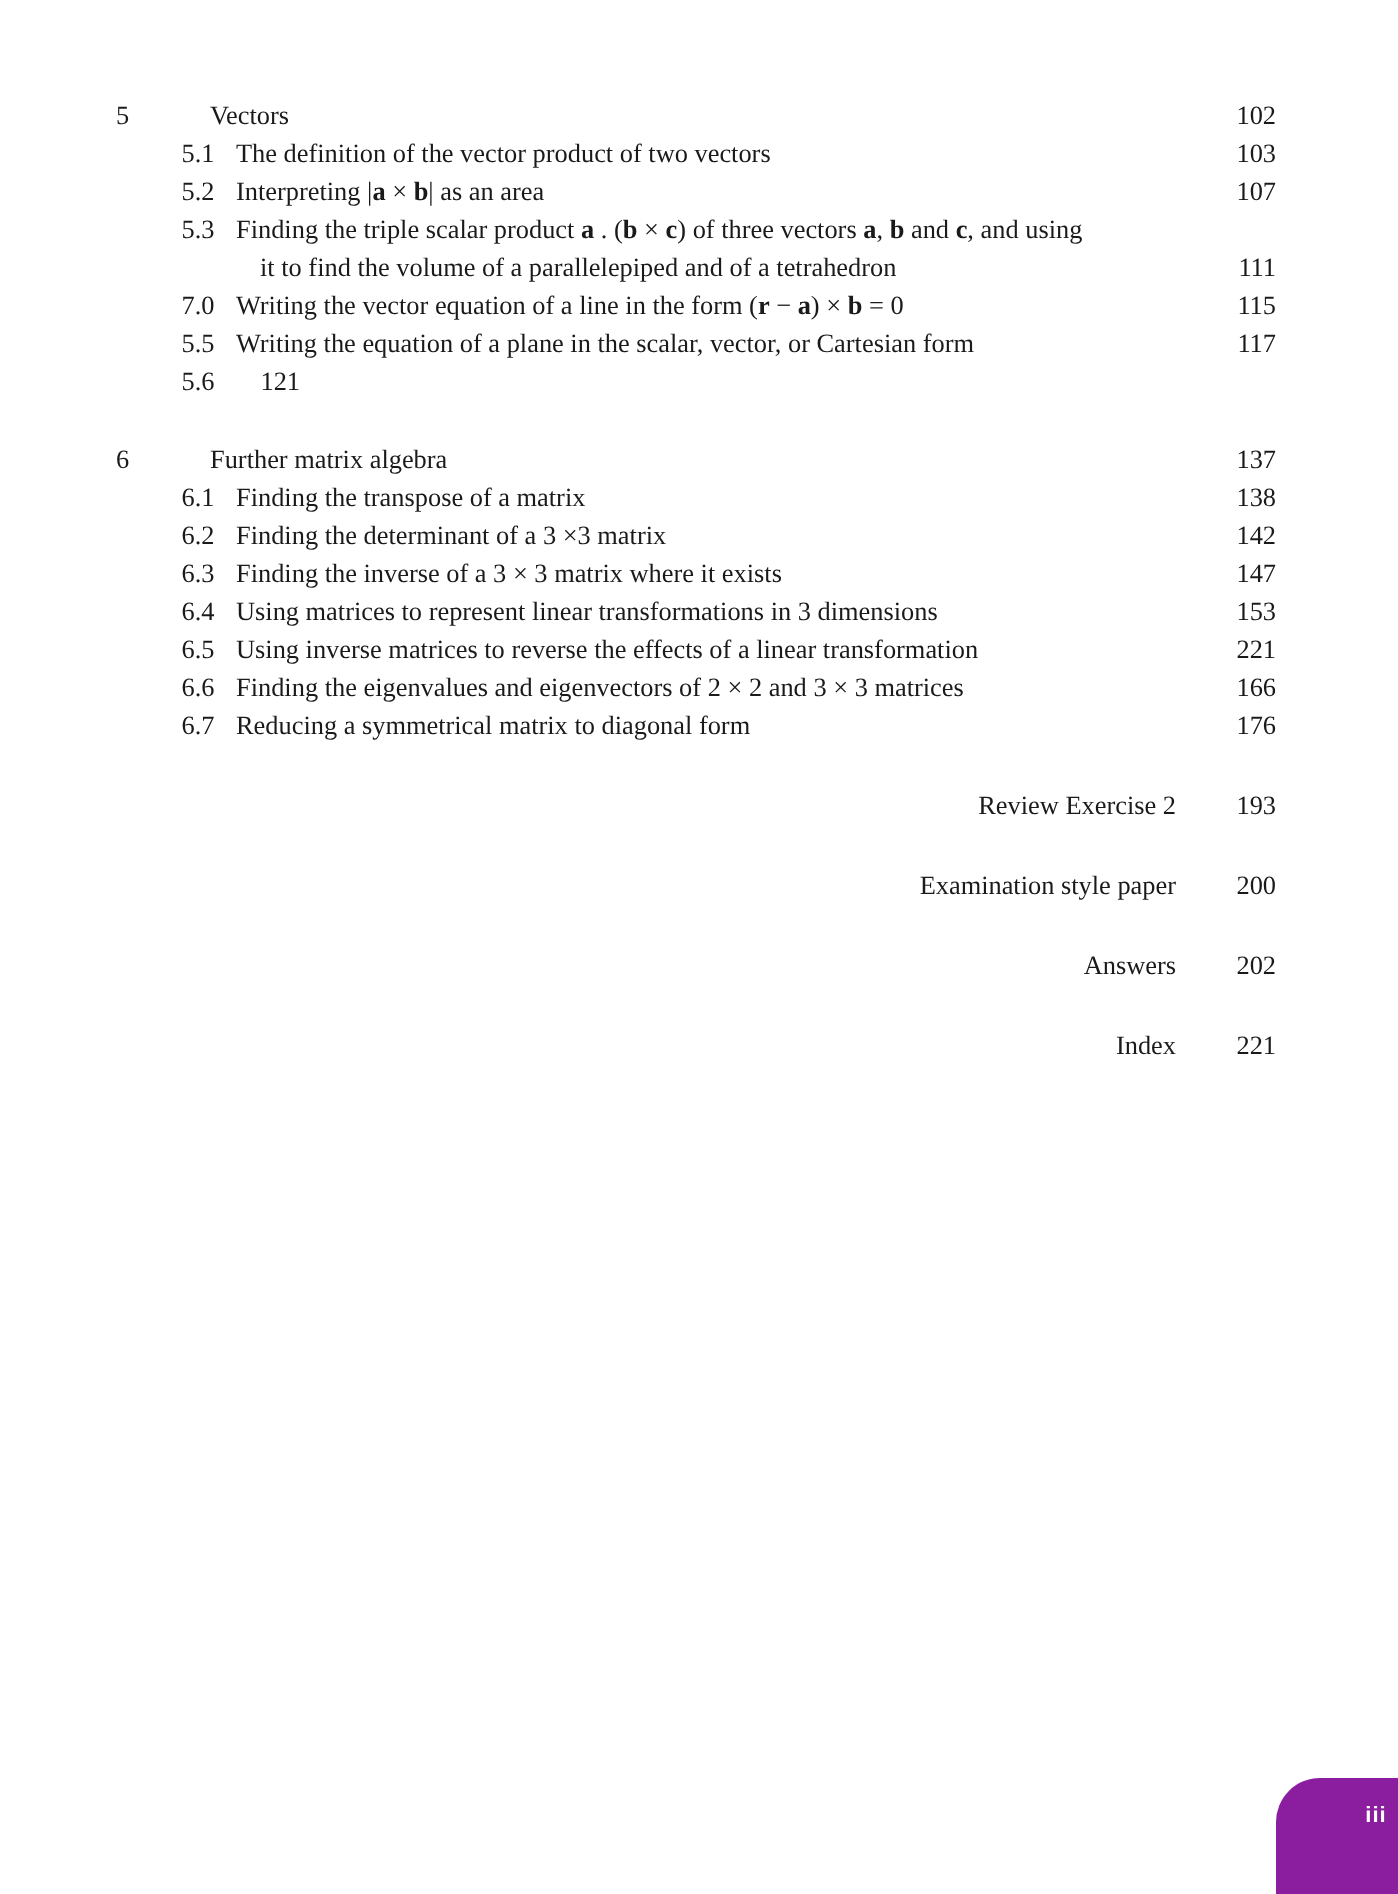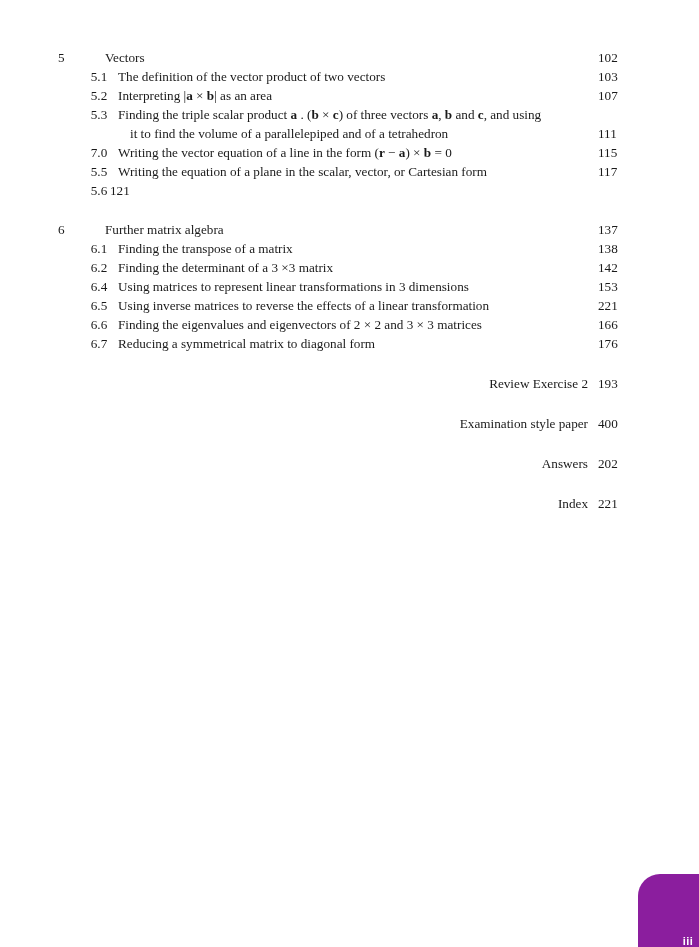--- a/index.html
+++ b/index.html
@@ -55,20 +55,21 @@
     text-align: center;
   }
 
   .row .title {
     flex: 1 1 auto;
     padding-right: 10px;
   }
 
   .row .pageno {
     flex: 0 0 40px;
+    text-align: right;
   }
 
   
   .row.chapter .num {
     flex: 0 0 30px;
   }
   .row.chapter .title {
     margin-left: 17px;
   }
 
@@ -105,25 +106,25 @@
     margin-left: 0;
     text-align: right;
   }
 
   
   .corner-tab {
     position: absolute;
     right: 0;
     bottom: 0;
     width: 61px;
-    height: 73px;
+    height: 58px;
     background: #8B1E9E;
     border-top-left-radius: 22px;
     display: flex;
-    align-items: flex-end;
+    align-items: flex-start;
     justify-content: center;
     padding-top: 13px;
     box-sizing: border-box;
     padding-left: 39px;
   }
   .corner-tab .folio {
     color: #ffffff;
     font-family: "Liberation Sans", sans-serif;
     font-weight: bold;
     font-size: 11px;
@@ -188,20 +189,25 @@
             <span class="secnum">6.1</span>
             <span class="title">Finding the transpose of a matrix</span>
             <span class="pageno">138</span>
           </div>
           <div class="row section">
             <span class="secnum">6.2</span>
             <span class="title">Finding the determinant of a 3 ×3 matrix</span>
             <span class="pageno">142</span>
           </div>
           <div class="row section">
+            <span class="secnum">6.3</span>
+            <span class="title">Finding the inverse of a 3 × 3 matrix where it exists</span>
+            <span class="pageno">147</span>
+          </div>
+          <div class="row section">
             <span class="secnum">6.4</span>
             <span class="title">Using matrices to represent linear transformations in 3 dimensions</span>
             <span class="pageno">153</span>
           </div>
           <div class="row section">
             <span class="secnum">6.5</span>
             <span class="title">Using inverse matrices to reverse the effects of a linear transformation</span>
             <span class="pageno">221</span>
           </div>
           <div class="row section">
@@ -218,21 +224,21 @@
       </div>
     <div id="toc-back" class="backmatter">
         <div class="row back">
           <span class="spacer"></span>
           <span class="title">Review Exercise 2</span>
           <span class="pageno">193</span>
         </div>
         <div class="row back">
           <span class="spacer"></span>
           <span class="title">Examination style paper</span>
-          <span class="pageno">400</span>
+          <span class="pageno">200</span>
         </div>
         <div class="row back">
           <span class="spacer"></span>
           <span class="title">Answers</span>
           <span class="pageno">202</span>
         </div>
         <div class="row back">
           <span class="spacer"></span>
           <span class="title">Index</span>
           <span class="pageno">221</span>

